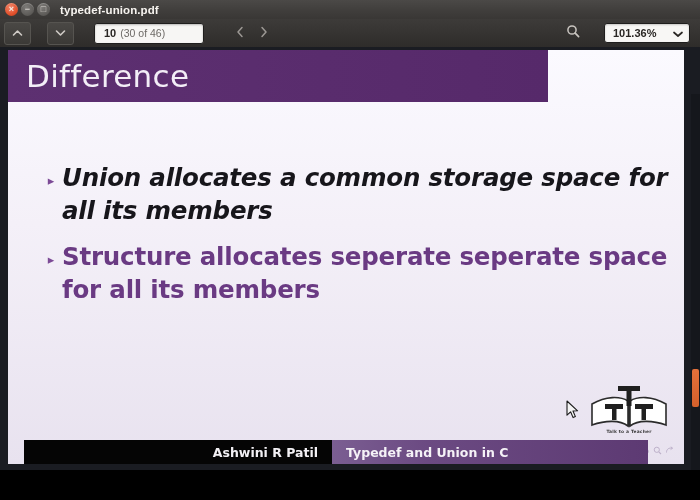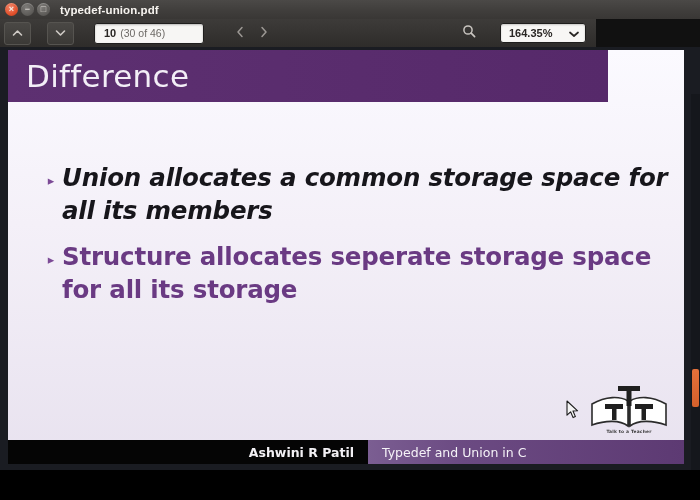--- a/index.html
+++ b/index.html
@@ -63,21 +63,21 @@
     font-size: 11.5px;
     font-weight: bold;
     letter-spacing: 0.1px;
     white-space: nowrap;
   }
 
   
   .toolbar {
     position: absolute;
     left: 0; top: 19px;
-    width: 596px; height: 28px;
+    width: 700px; height: 28px;
     background: linear-gradient(to bottom, #3d3b39 0%, #363432 48%, #2e2c2a 100%);
     border-bottom: 1px solid #1b1a19;
     display: flex;
     align-items: center;
     gap: 12px;
   }
   .tb-btn {
     width: 25px; height: 21px;
     margin-left: 4px;
     border: 1px solid #565450;
@@ -155,21 +155,21 @@
     position: absolute;
     left: 8px; top: 3px;
     width: 676px;
     height: 414px;
     background: linear-gradient(to bottom, #fbfaff 0%, #f4f0f8 42%, #e8e2ef 100%);
     overflow: hidden;
   }
   .slide-titlebar {
     position: absolute;
     left: 0; top: 0;
-    width: 600px; height: 52px;
+    width: 540px; height: 52px;
     background: linear-gradient(to right, #5d3071 0%, #5a2d6e 45%, #56296a 100%);
     display: flex;
     align-items: center;
   }
   .slide-title {
     color: #f3eef7;
     font-size: 31px;
     font-weight: normal;
     letter-spacing: 0.3px;
     padding-left: 18px;
@@ -235,22 +235,22 @@
     font-size: 4.4px;
     letter-spacing: 0.2px;
     color: #3b3b3b;
     font-family: "DejaVu Sans", sans-serif;
     font-weight: bold;
   }
 
   
   .footer {
     position: absolute;
-    left: 0; bottom: 0;
-    width: 676px;
+    left: 16px; bottom: 0;
+    width: 624px;
     height: 24px;
     display: flex;
   }
   .footer-left {
     flex: 1;
     background: #050505;
     display: flex;
     align-items: center;
     justify-content: flex-end;
     padding-right: 14px;
@@ -266,21 +266,21 @@
     width: 316px;
     background: linear-gradient(to right, #7b5e92 0%, #6b4a82 30%, #5d3a73 100%);
     display: flex;
     align-items: center;
     padding-left: 14px;
     box-sizing: border-box;
   }
   .footer-right span {
     color: #f5f2f7;
     font-size: 12.5px;
-    font-weight: normal;
+    font-weight: bold;
     font-family: "DejaVu Sans", sans-serif;
   }
 
   
   .scrollbar {
     position: absolute;
     right: 0; top: 47px;
     width: 9px;
     height: 423px;
     background: #15171c;
@@ -379,21 +379,21 @@
     <div class="search-btn">
       <span>
         <svg width="14" height="14" viewBox="0 0 14 14">
           <circle cx="6" cy="6" r="4.1" stroke="#c9c5c0" stroke-width="1.5" fill="none"></circle>
           <line x1="9.2" y1="9.2" x2="12.6" y2="12.6" stroke="#c9c5c0" stroke-width="1.7" stroke-linecap="round"></line>
         </svg>
       </span>
     </div>
 
     <div class="zoom-field">
-      <span class="zoom-val">164.35%</span>
+      <span class="zoom-val">101.36%</span>
       <span>
         <svg width="10" height="7" viewBox="0 0 10 7">
             <path d="M1 1.5 L5 5 L9 1.5" stroke="#2a2724" stroke-width="1.7" fill="none" stroke-linecap="round" stroke-linejoin="round"></path>
           </svg>
       </span>
     </div>
   </div>
 
   <div class="docview">
 
@@ -405,21 +405,21 @@
 
       <div class="bullets">
 
         <div class="bullet-row">
           <div class="bullet-marker">▸</div>
           <div class="bullet-text bullet-dark">Union allocates a common storage space for all its members</div>
         </div>
 
         <div class="bullet-row">
           <div class="bullet-marker">▸</div>
-          <div class="bullet-text bullet-purple">Structure allocates seperate storage space for all its storage</div>
+          <div class="bullet-text bullet-purple">Structure allocates seperate seperate space for all its members</div>
         </div>
 
       </div>
 
       <div class="beamer-nav">
         <span>
           <svg width="5" height="7" viewBox="0 0 5 7">
               <path d="M4 1 L1 3.5 L4 6" stroke="currentColor" stroke-width="1" fill="none"></path>
             </svg>
         </span>

